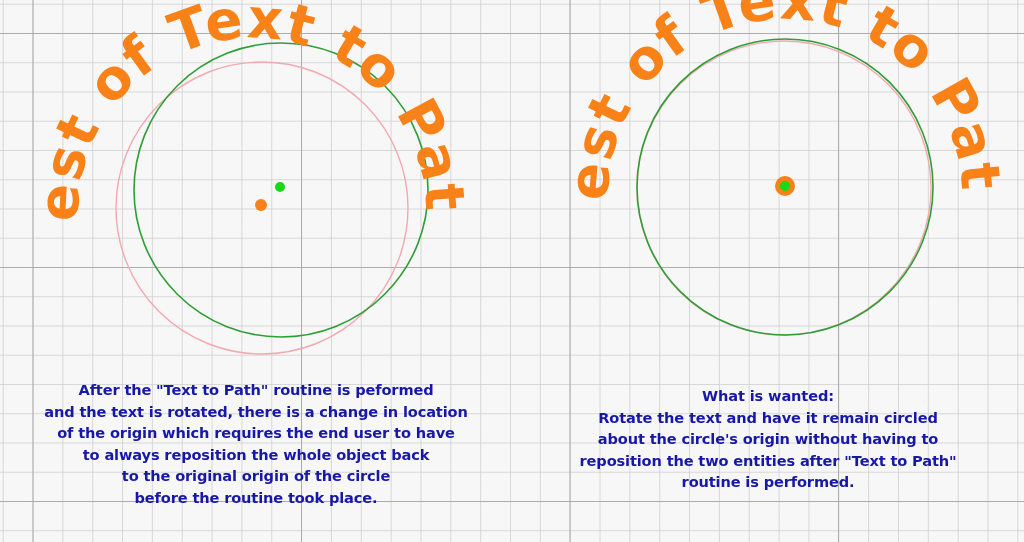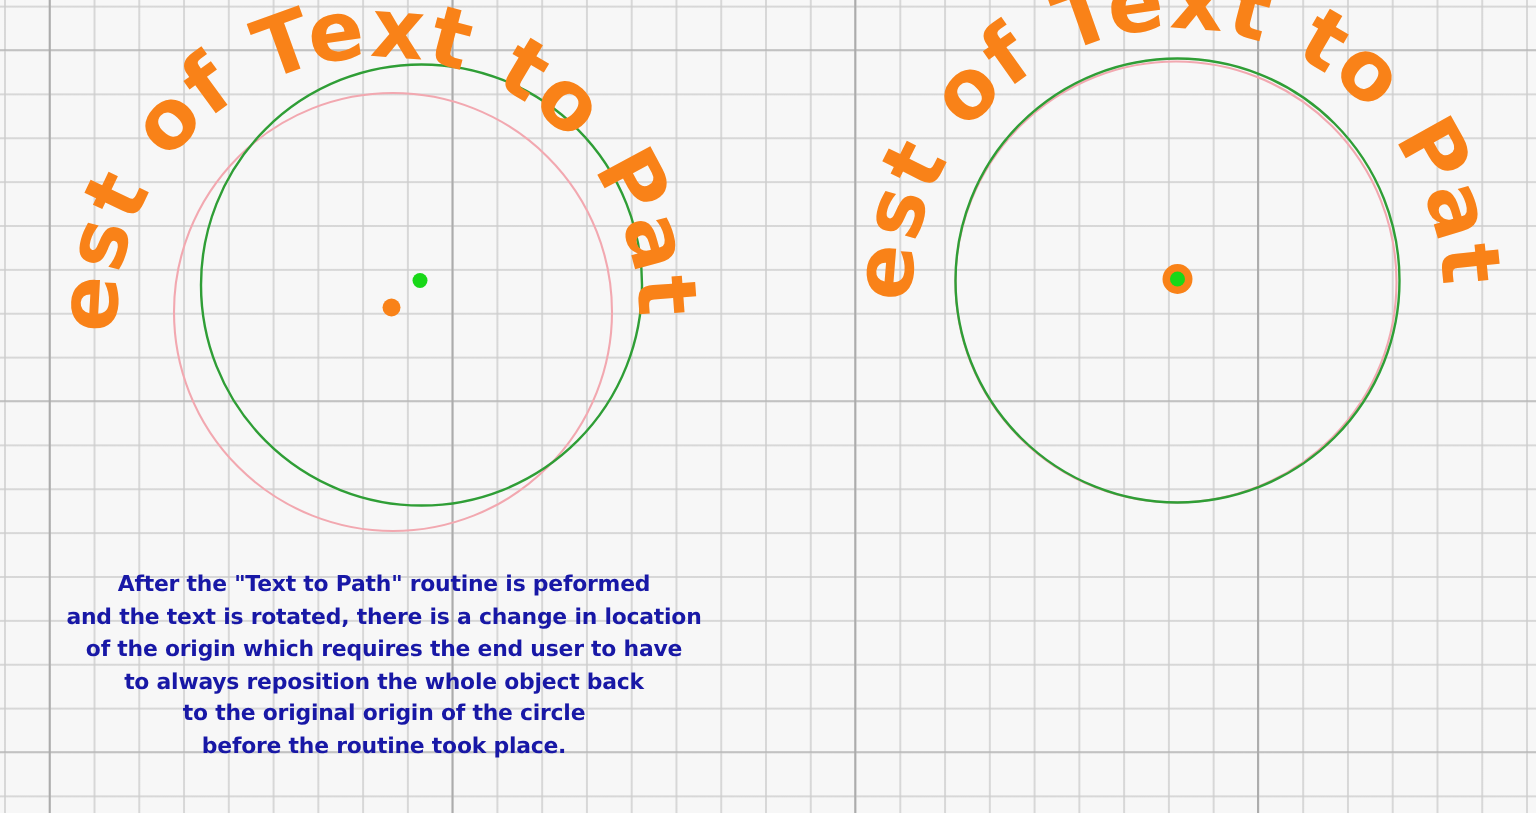--- a/index.html
+++ b/index.html
@@ -104,14 +104,19 @@
     </g>
   </svg>
 
   <div class="caption" id="caption-left">After the "Text to Path" routine is peformed
 and the text is rotated, there is a change in location
 of the origin which requires the end user to have
 to always reposition the whole object back
 to the original origin of the circle
 before the routine took place.</div>
 
+  <div class="caption" id="caption-right">What is wanted:
+Rotate the text and have it remain circled
+about the circle's origin without having to
+reposition the two entities after "Text to Path"
+routine is performed.</div>
 
 </div>
 
 </body></html>

